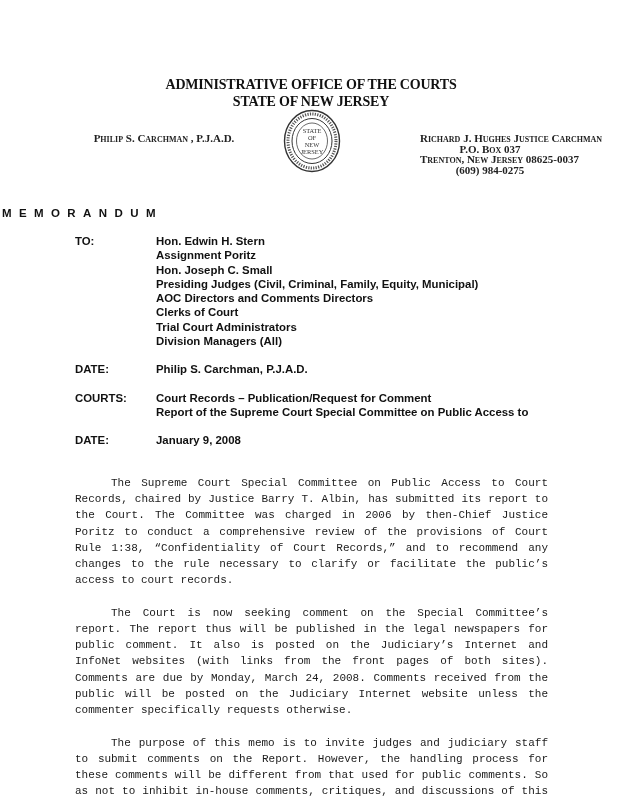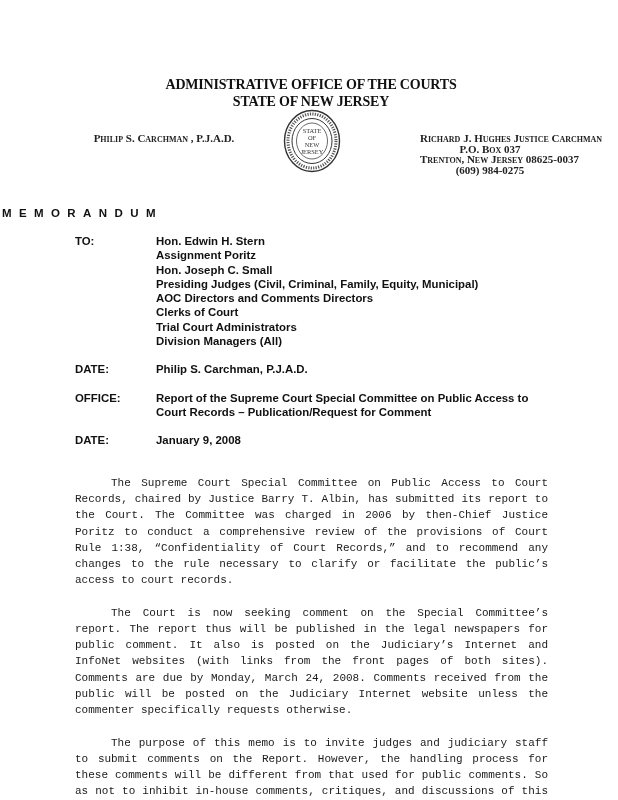--- a/index.html
+++ b/index.html
@@ -157,24 +157,24 @@
         <div>Clerks of Court</div>
         <div>Trial Court Administrators</div>
         <div>Division Managers (All)</div>
       </div>
     </div>
     <div class="field">
       <div class="label">DATE:</div>
       <div class="value">Philip S. Carchman, P.J.A.D.</div>
     </div>
     <div class="field">
-      <div class="label">OFFICE:</div>
+      <div class="label">COURTS:</div>
       <div class="value">
+        <div>Court Records – Publication/Request for Comment</div>
         <div>Report of the Supreme Court Special Committee on Public Access to</div>
-        <div>Court Records – Publication/Request for Comment</div>
       </div>
     </div>
     <div class="field">
       <div class="label">DATE:</div>
       <div class="value">January 9, 2008</div>
     </div>
   </div>
 
   <div class="body-text">
     <p>The Supreme Court Special Committee on Public Access to Court Records, chaired by Justice Barry T. Albin, has submitted its report to the Court.  The Committee was charged in 2006 by then-Chief Justice Poritz to conduct a comprehensive review of the provisions of Court Rule 1:38, “Confidentiality of Court Records,” and to recommend any changes to the rule necessary to clarify or facilitate the public’s access to court records.</p>

